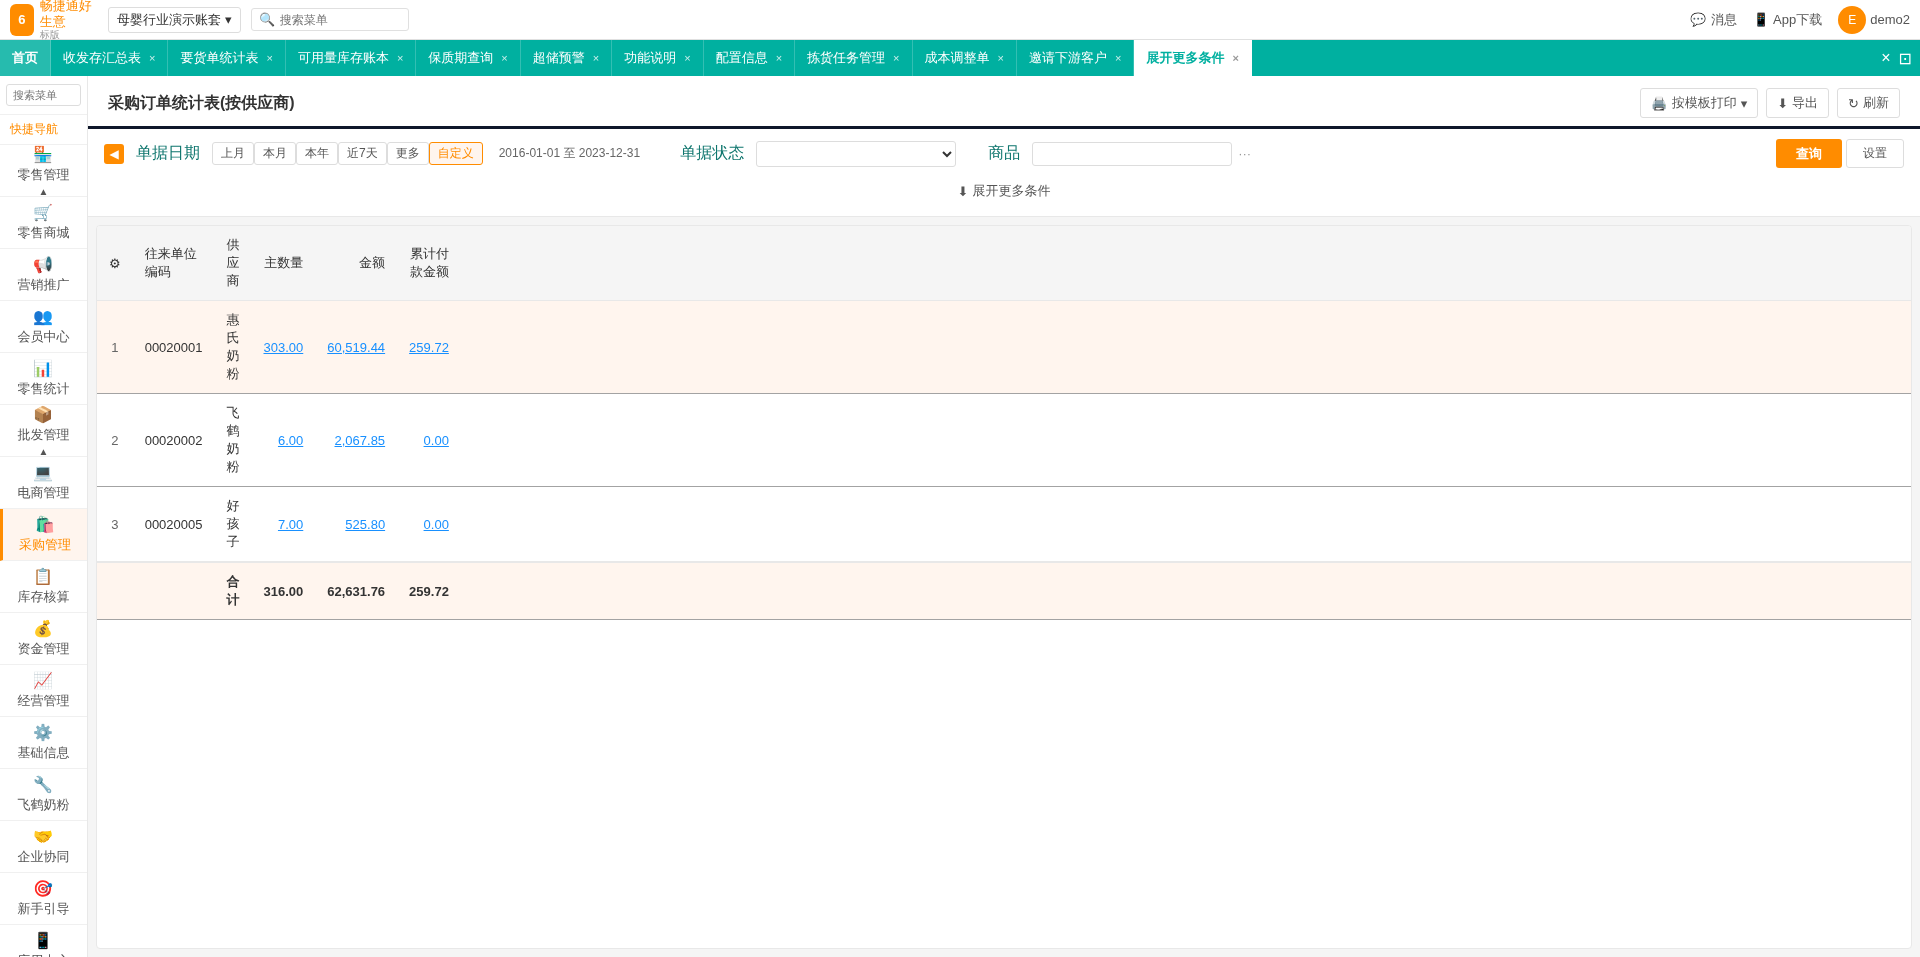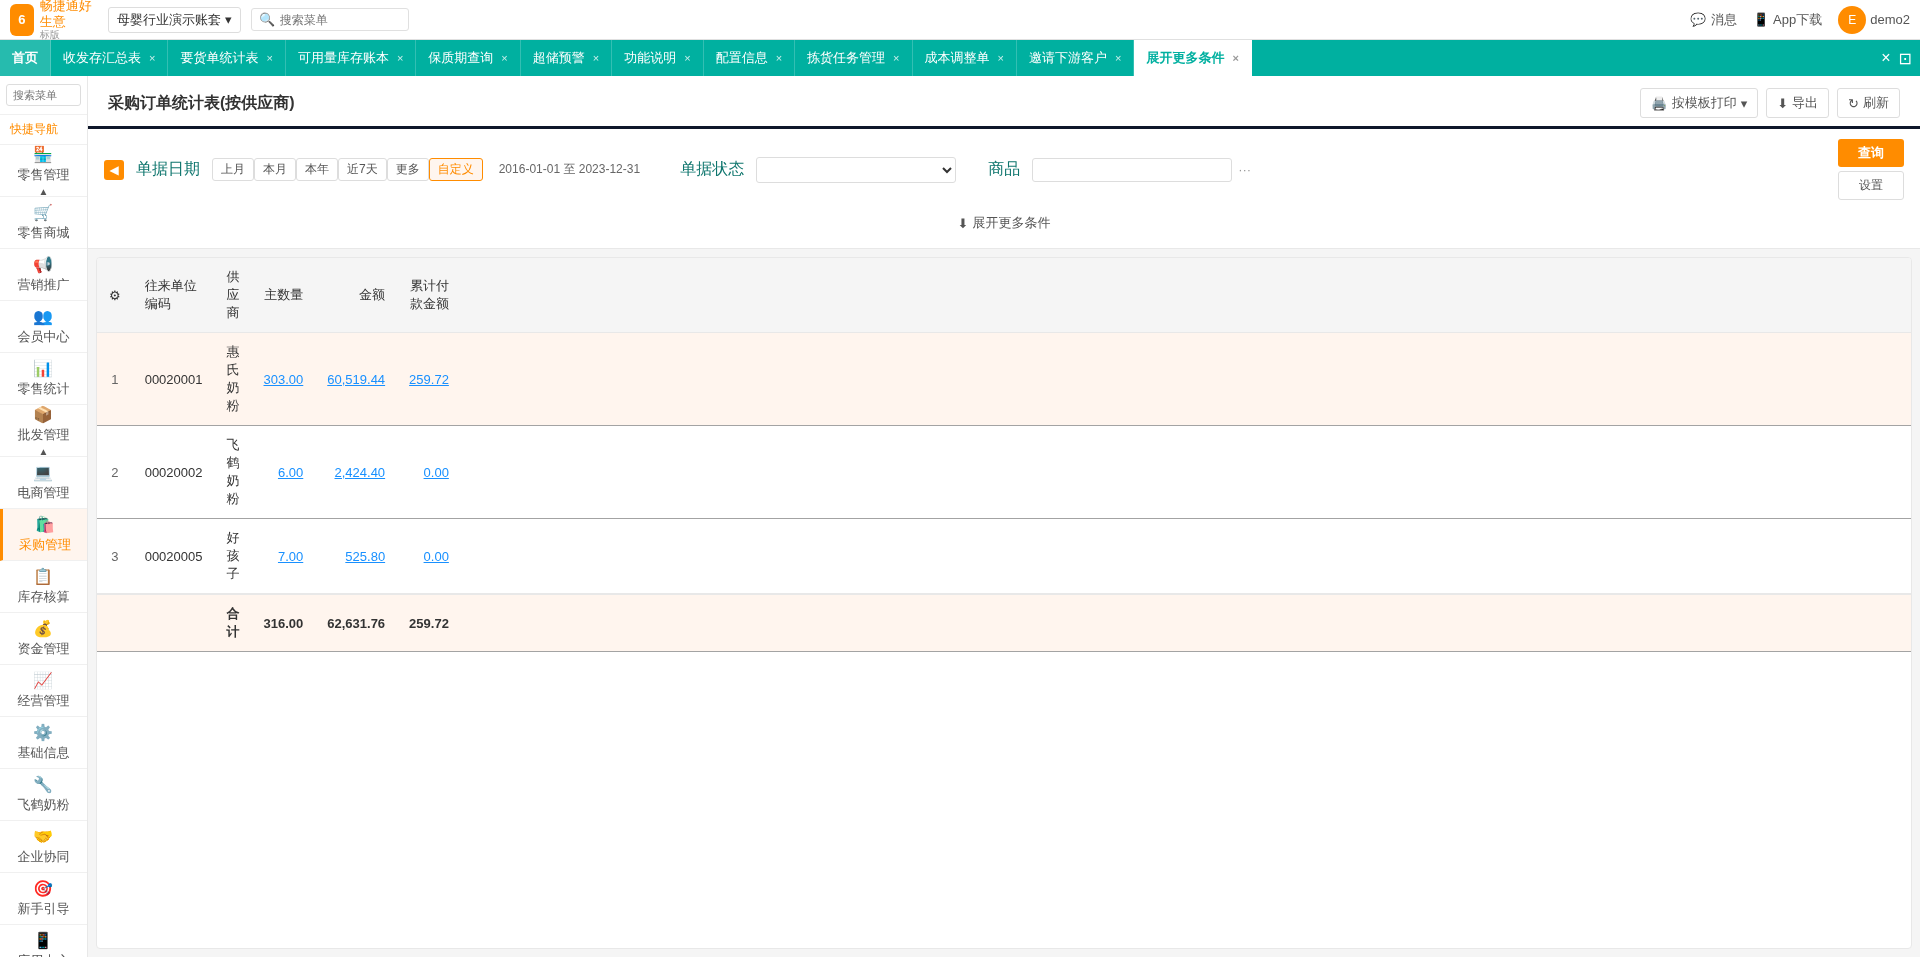--- a/index.html
+++ b/index.html
@@ -329,21 +329,21 @@
             <option value=""></option>
           </select>
         </div>
 
         <span class="filter-label" style="margin-left:20px;">商品</span>
         <div class="filter-input-group">
           <input class="filter-input" type="text" style="">
           <span style="color:#999;cursor:pointer;">···</span>
         </div>
 
-        <div style="margin-left:auto;display:flex;flex-direction:column;gap:4px;">
+        <div style="margin-left:auto;display:flex;flex-direction:row;gap:4px;">
           <button class="btn-query">查询</button>
           <button class="btn-settings">设置</button>
         </div>
       </div>
 
       <div class="expand-more">
         <button class="expand-btn">
           <span>⬇</span>
           <span>展开更多条件</span>
         </button>
@@ -371,21 +371,21 @@
     <td class="amount-col" style="text-align:right;"><span class="link-text">303.00</span></td>
     <td class="amount-col" style="text-align:right;"><span class="link-text">60,519.44</span></td>
     <td class="amount-col" style="text-align:right;"><span class="link-text">259.72</span></td>
     <td></td>
   </tr>
             <tr>
     <td class="num-col">2</td>
     <td>00020002</td>
     <td>飞鹤奶粉</td>
     <td class="amount-col" style="text-align:right;"><span class="link-text">6.00</span></td>
-    <td class="amount-col" style="text-align:right;"><span class="link-text">2,424.40</span></td>
+    <td class="amount-col" style="text-align:right;"><span class="link-text">2,067.85</span></td>
     <td class="amount-col" style="text-align:right;"><span class="link-text">0.00</span></td>
     <td></td>
   </tr>
             <tr>
     <td class="num-col">3</td>
     <td>00020005</td>
     <td>好孩子</td>
     <td class="amount-col" style="text-align:right;"><span class="link-text">7.00</span></td>
     <td class="amount-col" style="text-align:right;"><span class="link-text">525.80</span></td>
     <td class="amount-col" style="text-align:right;"><span class="link-text">0.00</span></td>

